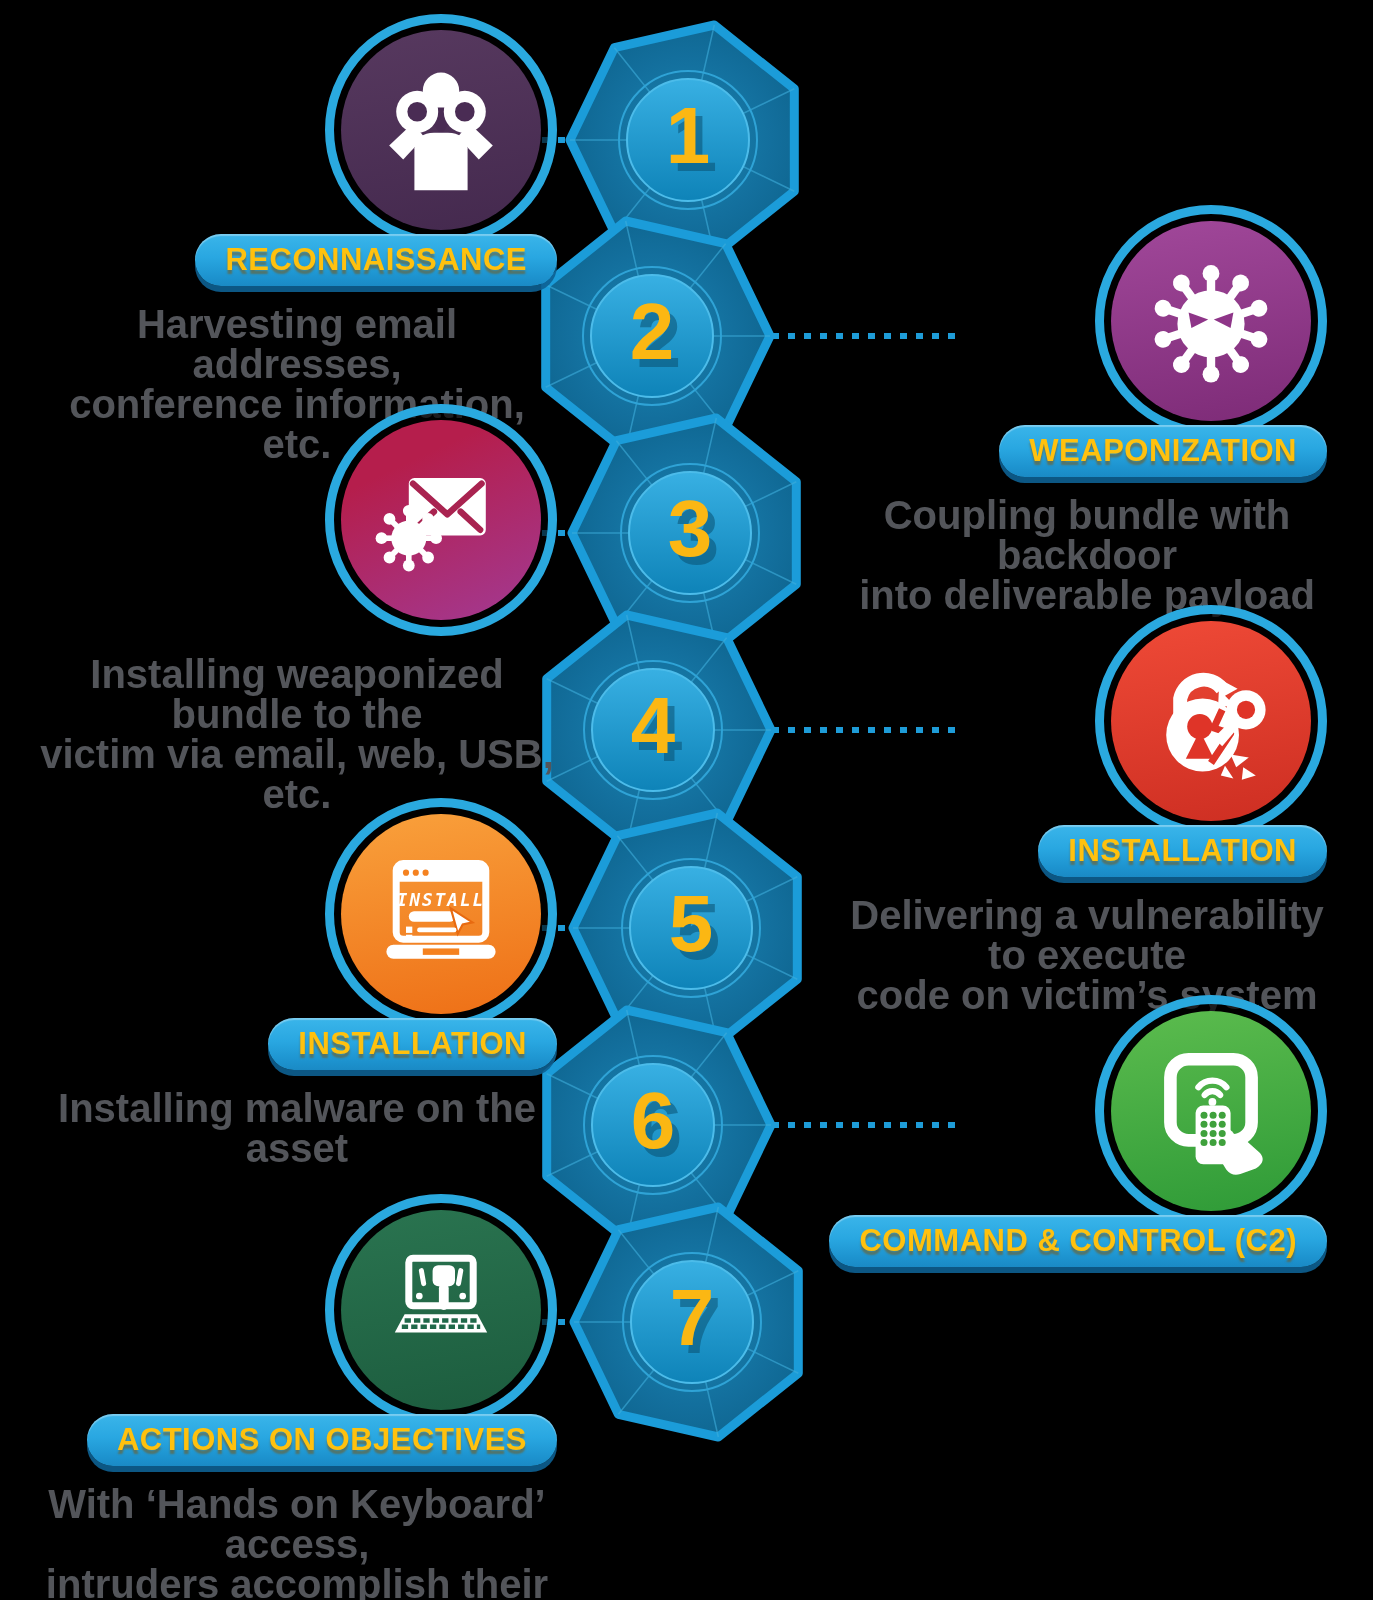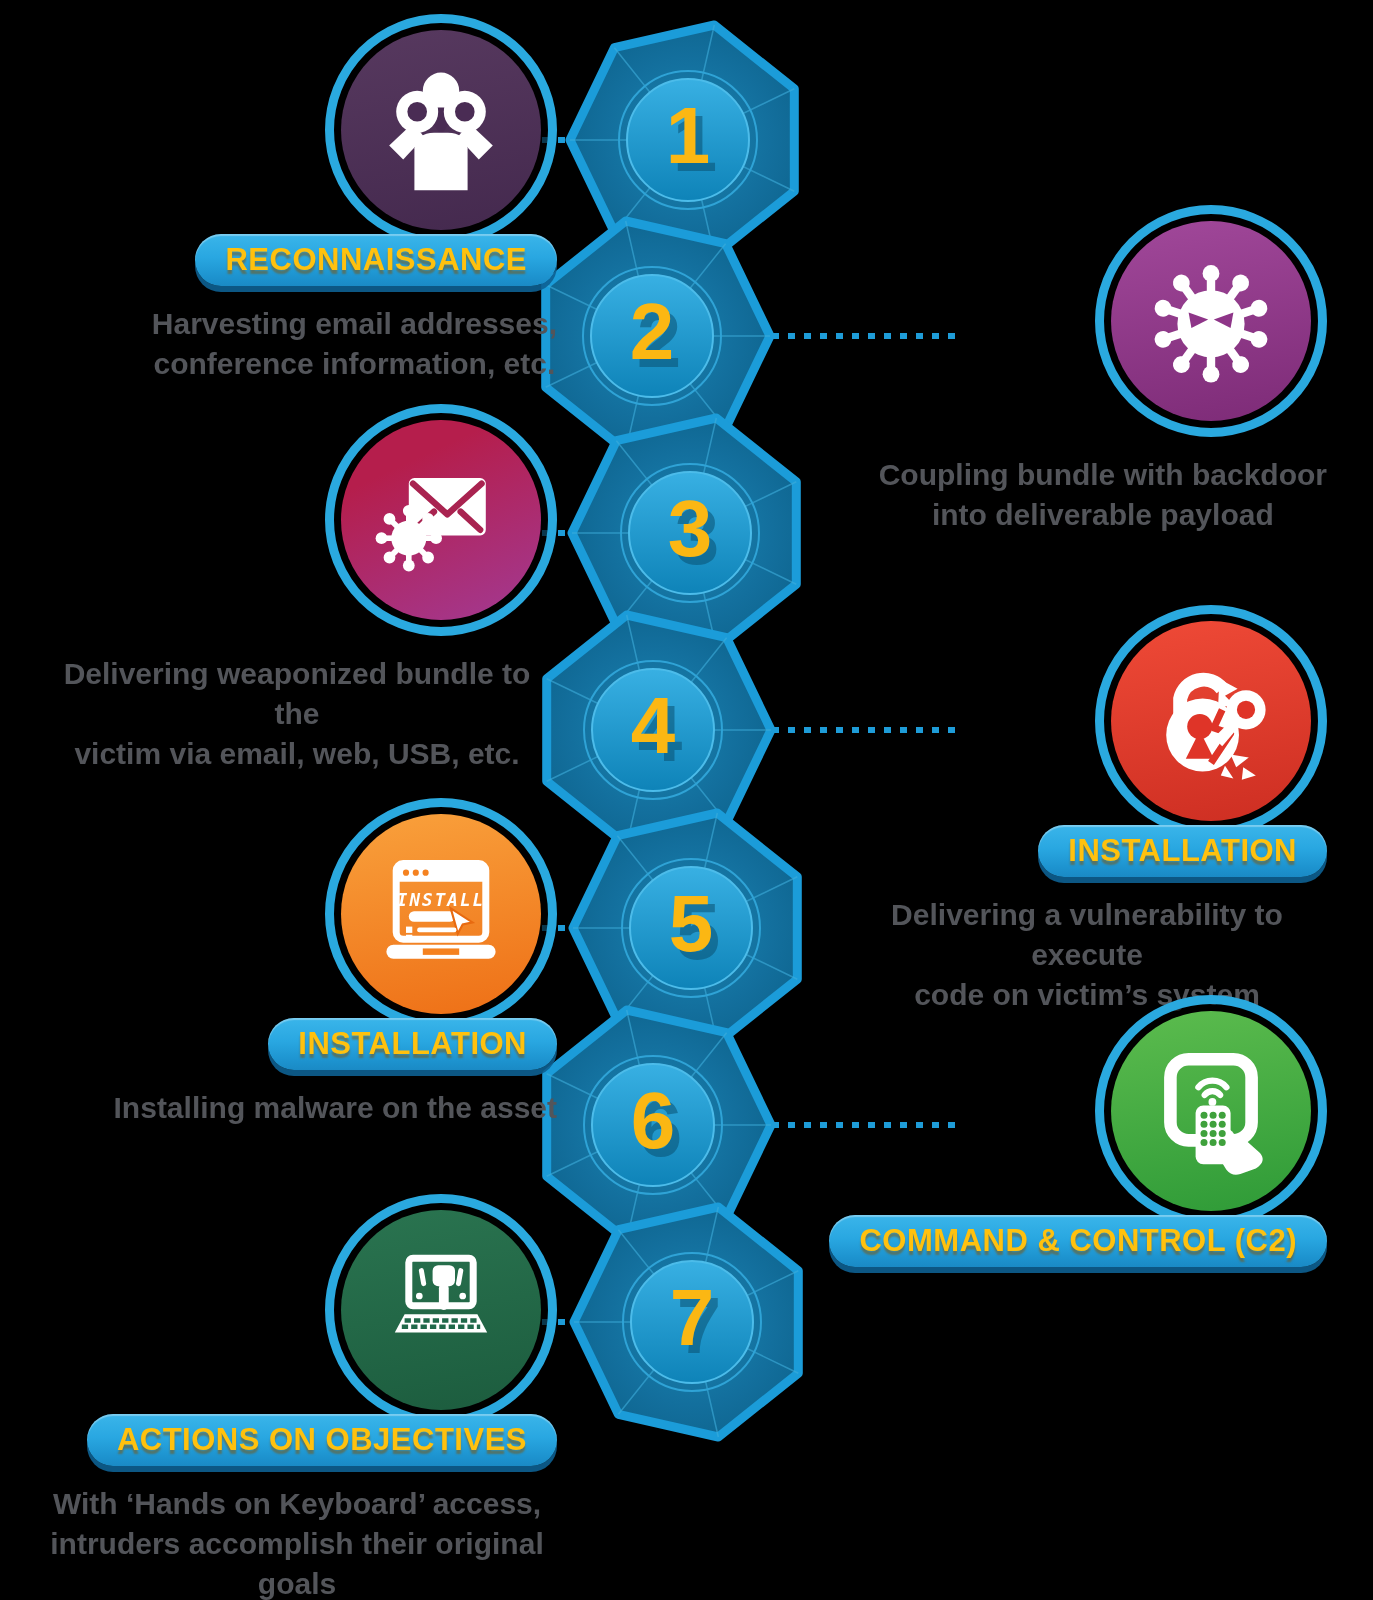--- a/index.html
+++ b/index.html
@@ -15,21 +15,21 @@
   .stage.left{left:37px;width:520px;}
   .stage.right{left:847px;width:480px;}
   .ring{width:232px;height:232px;box-sizing:border-box;border:9px solid #2AA9DF;
         border-radius:50%;padding:7px;background:rgba(0,0,0,.65);}
   .disc{width:100%;height:100%;border-radius:50%;display:flex;align-items:center;justify-content:center;overflow:hidden;}
   .pill{margin-top:-12px;height:52px;line-height:52px;padding:0 30px;border-radius:27px;
         font-size:31px;font-weight:bold;letter-spacing:.5px;color:#FFC10E;white-space:nowrap;
         background:linear-gradient(180deg,#3AB5EA 0%,#29A7E1 45%,#1D93CF 82%,#1A8AC5 100%);
         box-shadow:0 6px 0 rgba(13,96,146,.9), inset 0 2px 1px rgba(255,255,255,.32);
         text-shadow:0 4px 2px rgba(125,85,15,.55);z-index:2;}
-  .desc{margin-top:18px;font-size:30px;font-weight:bold;color:#53555A;line-height:40px;
+  .desc{margin-top:18px;font-size:40px;font-weight:bold;color:#53555A;line-height:40px;
         text-align:center;white-space:pre-line;}
   .d-recon{background:linear-gradient(170deg,#57395F,#44294E);}
   .d-weapon{background:linear-gradient(170deg,#A1489A,#7D2B77);}
   .d-delivery{background:linear-gradient(155deg,#B51E4C 25%,#A23A94);}
   .d-exploit{background:linear-gradient(170deg,#EF4A37,#CD2E22);}
   .d-install{background:linear-gradient(170deg,#F9A13C,#EE6F16);font-style:italic;}
   .d-c2{background:linear-gradient(170deg,#5CBC4E,#2E9A37);}
   .d-actions{background:linear-gradient(170deg,#2A7450,#1C5C3E);}
 </style>
 </head>
@@ -126,20 +126,21 @@
             <use href="#vspike" transform="rotate(216 50 52)"></use>
           <use href="#vspike" transform="rotate(252 50 52)"></use>
             <use href="#vspike" transform="rotate(288 50 52)"></use>
           <use href="#vspike" transform="rotate(324 50 52)"></use>
           <circle cx="50" cy="52" r="24" fill="#fff"></circle>
           <path d="M34 44 L48 49 36 55 Z" fill="#8E3588"></path>
           <path d="M66 44 L52 49 64 55 Z" fill="#8E3588"></path>
         </svg>
       </div>
     </div>
+    <div class="pill">WEAPONIZATION</div>
     <div class="desc">Coupling bundle with backdoor
 into deliverable payload</div>
   </div>
 
   <div class="stage left" style="top:404px">
     <div class="ring">
       <div class="disc d-delivery">
         <svg width="140" height="140" viewBox="0 0 100 100">
           <rect x="27" y="20" width="55" height="41" rx="4" fill="#fff"></rect>
           <path d="M30 24 L54.5 46 79 24" fill="none" stroke="#A92350" stroke-width="4.5" stroke-linecap="round" stroke-linejoin="round"></path>
@@ -155,21 +156,21 @@
             <use href="#dspike" transform="rotate(90 27 63)"></use>
           <use href="#dspike" transform="rotate(135 27 63)"></use>
             <use href="#dspike" transform="rotate(180 27 63)"></use>
           <use href="#dspike" transform="rotate(225 27 63)"></use>
             <use href="#dspike" transform="rotate(270 27 63)"></use>
           <use href="#dspike" transform="rotate(315 27 63)"></use>
           <circle cx="27" cy="63" r="12.5" fill="#fff"></circle>
         </svg>
       </div>
     </div>
-    <div class="desc">Delivering weaponized bundle to the
+    <div class="desc">Installing weaponized bundle to the
 victim via email, web, USB, etc.</div>
   </div>
 
   <div class="stage right" style="top:605px">
     <div class="ring">
       <div class="disc d-exploit">
         <svg width="140" height="140" viewBox="0 0 100 100">
           <path d="M28 52 V34 a17 17 0 0 1 30 -7" fill="none" stroke="#fff" stroke-width="10"></path>
           <path d="M56 20 l13 7 -9 5 6 6 -11 3 z" fill="#fff"></path>
           <circle cx="44" cy="60" r="26" fill="#fff"></circle>

